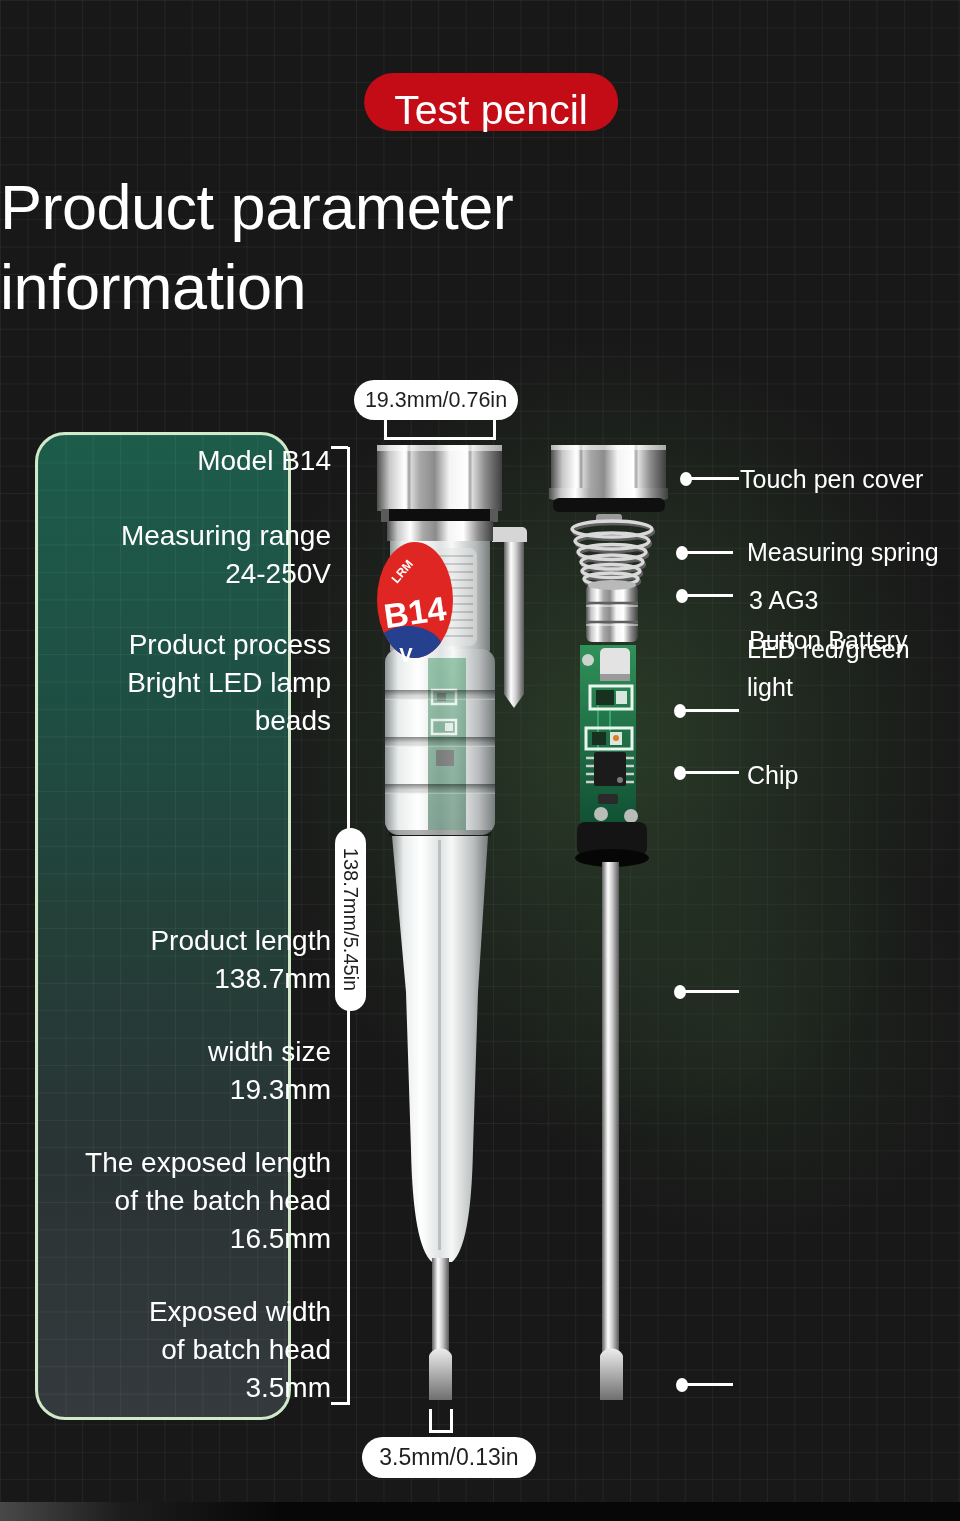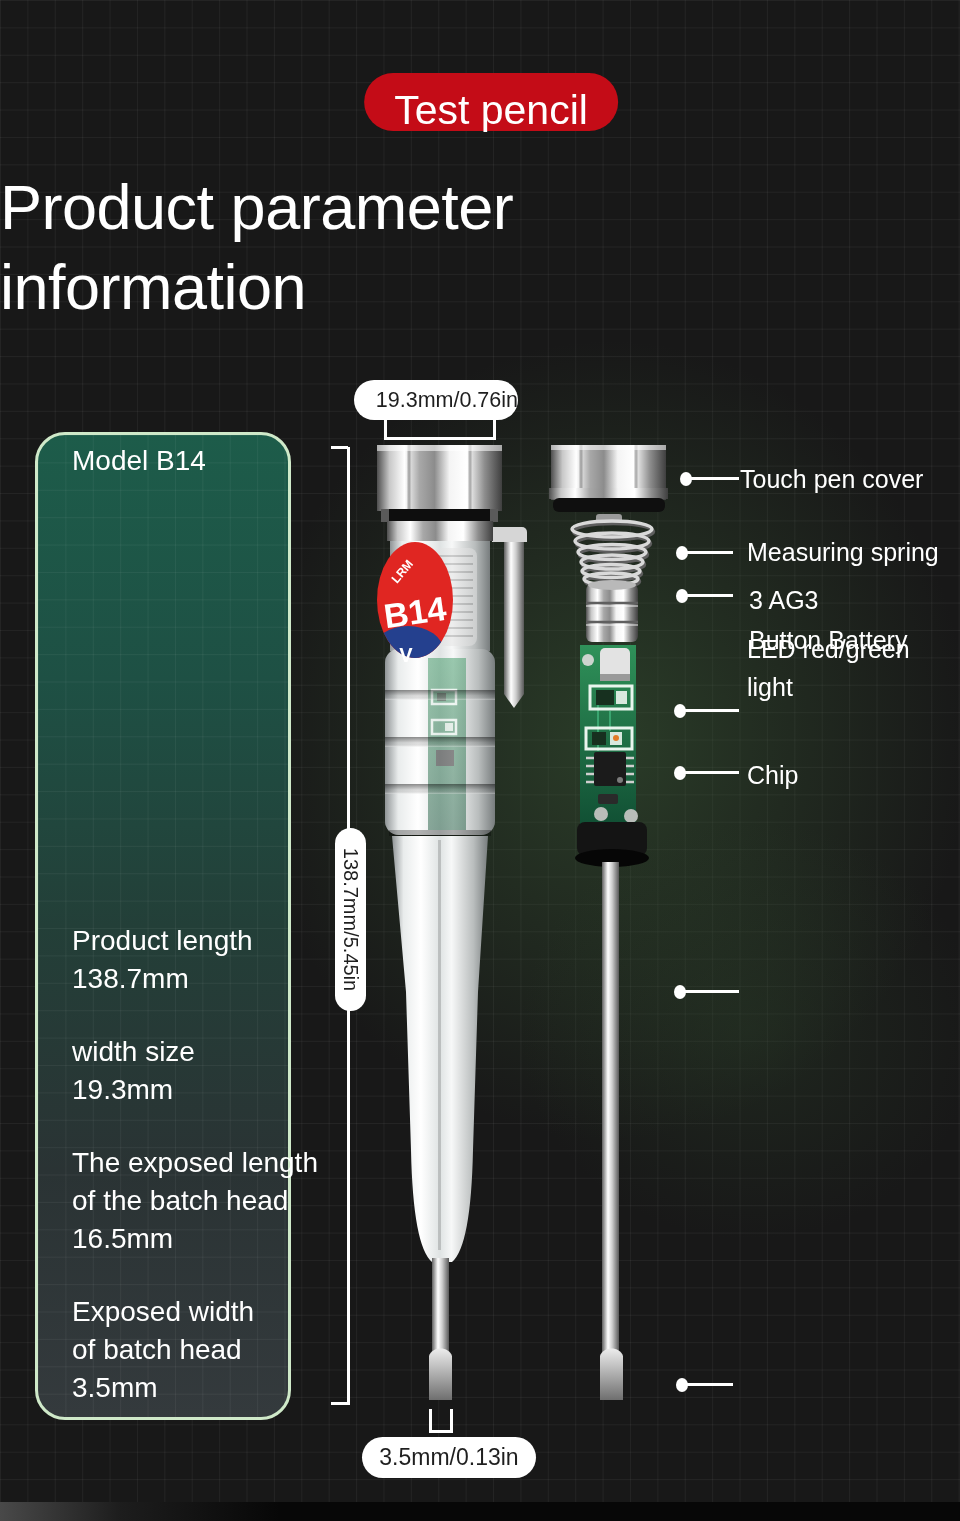--- a/index.html
+++ b/index.html
@@ -26,26 +26,26 @@
   .title { position:absolute; top:167px; left:0; width:100%; text-align:left;
     color:#fff; font-size:63px; line-height:80px; font-weight:500; white-space:pre-line; letter-spacing:-0.5px; }
 
   .panel { position:absolute; left:35px; top:432px; width:256px; height:988px;
     border:3px solid #cfe9c9; border-radius:30px;
     background-image:
       linear-gradient(rgba(255,255,255,0.05) 1px, transparent 1px),
       linear-gradient(90deg, rgba(255,255,255,0.05) 1px, transparent 1px),
       linear-gradient(180deg,#1d5c4a 0%, #1e5044 25%, #233f38 50%, #2a3334 75%, #343a3d 100%);
     background-size:27.4px 27.4px, 27.4px 27.4px, 100% 100%; }
-  .spec { position:absolute; left:-3px; width:296px; text-align:left; color:#fff;
-    font-size:28px; line-height:38px; font-weight:500; white-space:pre-line;padding-left:37px; }
+  .spec { position:absolute; left:-3px; width:296px; text-align:right; color:#fff;
+    font-size:28px; line-height:38px; font-weight:500; white-space:pre-line; }
 
   .dim-pill { position:absolute; background:#fff; color:#1f1f1f; font-weight:500;
     text-align:center; white-space:nowrap; z-index:6; }
-  .pill-top { left:354px; top:380px; width:164px; height:40px; border-radius:20px; font-size:21.5px; line-height:40px;text-align:right; }
+  .pill-top { left:354px; top:380px; width:164px; height:40px; border-radius:20px; font-size:21.5px; line-height:40px; }
   .pill-len { left:259px; top:904px; width:183px; height:31px; border-radius:16px; font-size:20px; line-height:31px; transform:rotate(90deg); }
   .pill-tip { left:362px; top:1437px; width:174px; height:41px; border-radius:21px; font-size:23px; line-height:41px; }
 
   .bracket { position:absolute; border:3px solid #fff; border-top:none; z-index:5; }
   .bracket-top { left:384px; top:419px; width:112px; height:21px; }
   .bracket-tip { left:429px; top:1409px; width:24px; height:24px; }
   .vline { position:absolute; left:347px; top:447px; width:3px; height:958px; background:#fff; z-index:4; }
   .htick { position:absolute; left:331px; width:17px; height:3px; background:#fff; z-index:4; }
   .tick-a { top:446px; } .tick-b { top:1402px; }
 
@@ -63,20 +63,25 @@
   <div class="grid-layer"></div>
   <div class="glow"></div>
   <div class="glow2"></div>
 
   <div class="badge">Test pencil</div>
   <h1 class="title">Product parameter
 information</h1>
 
   <div class="panel">
     <div class="spec" style="top:7px">Model B14</div>
+    <div class="spec" style="top:82px">Measuring range
+24-250V</div>
+    <div class="spec" style="top:191px">Product process
+Bright LED lamp
+beads</div>
     <div class="spec" style="top:487px">Product length
 138.7mm</div>
     <div class="spec" style="top:598px">width size
 19.3mm</div>
     <div class="spec" style="top:709px">The exposed length
 of the batch head
 16.5mm</div>
     <div class="spec" style="top:858px">Exposed width
 of batch head
 3.5mm</div>

